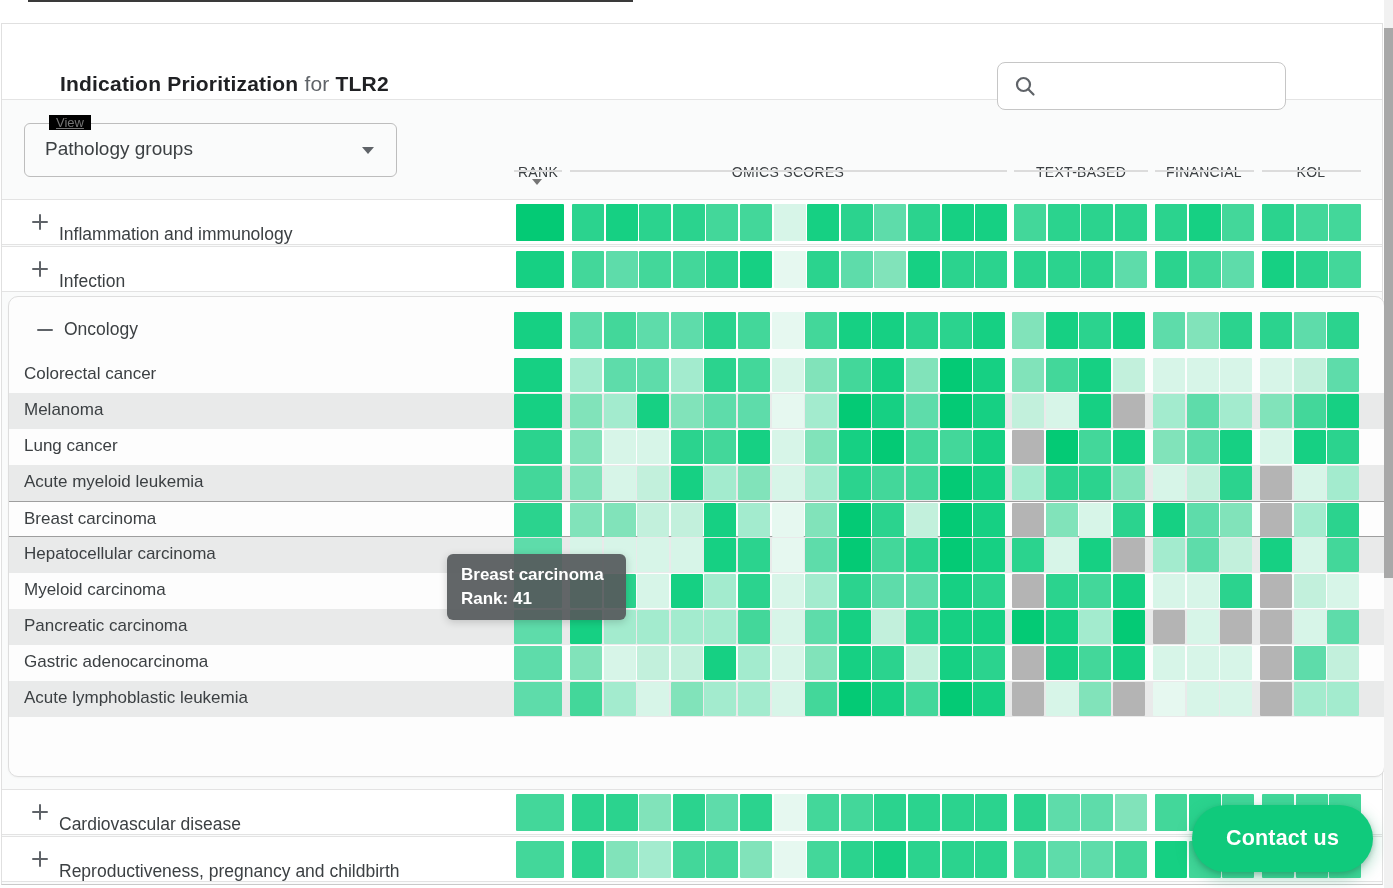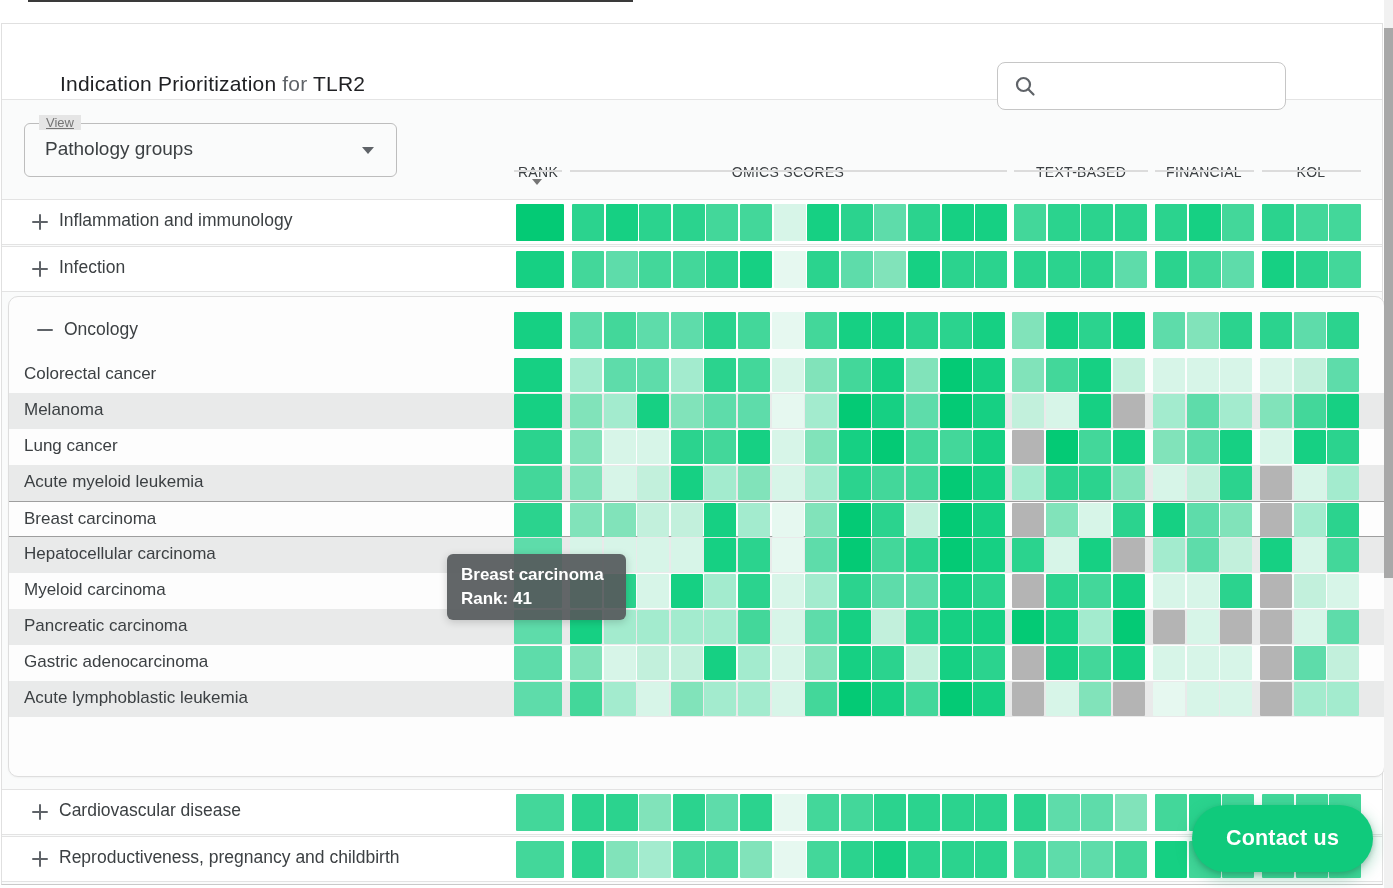--- a/index.html
+++ b/index.html
@@ -8,49 +8,49 @@
     background:#ffffff;font-family:"Liberation Sans",sans-serif;
     -webkit-font-smoothing:antialiased;
   }
   
   .app-border{position:absolute;left:1px;top:23px;width:1382px;height:862px;
     border:1px solid #e0e0e0;border-bottom-color:#c9c9c9;background:#fafbfb;box-sizing:border-box;}
   .top-strip{position:absolute;left:28px;top:0;width:605px;height:2px;background:#3a3a3a;}
   
   .header-strip{position:absolute;left:2px;top:24px;width:1380px;height:75px;background:#fff;border-bottom:1px solid #e4e4e4;}
   .page-title{position:absolute;left:58px;top:48px;font-size:21px;color:#202124;letter-spacing:.2px;}
-  .page-title .bold{font-weight:normal;}
+  .page-title .bold{font-weight:bold;}
   .page-title .light{color:#5f6368;font-weight:normal;}
   .search-box{position:absolute;left:995px;top:38px;width:289px;height:48px;background:#fff;
     border:1px solid #c6c6c6;border-radius:8px;box-sizing:border-box;display:flex;align-items:center;}
   .search-box svg{margin-left:15px;flex:0 0 auto;}
   .search-box input{border:none;outline:none;background:transparent;margin-left:11px;width:220px;
     font-size:19px;color:#3c4043;font-family:"Liberation Sans",sans-serif;}
   .search-box input::placeholder{color:#9aa0a6;}
   
   .view-select{position:absolute;left:24px;top:123px;width:373px;height:54px;border:1px solid #bdbdbd;
     border-radius:6px;box-sizing:border-box;}
-  .view-label{position:absolute;left:14px;top:-9px;background:#e5e5e5;padding:0 7px;font-size:13px;color:#757575;text-decoration:underline;}
+  .view-label{position:absolute;left:24px;top:-9px;background:#000000;padding:0 7px;font-size:13px;color:#757575;text-decoration:underline;}
   .view-value{position:absolute;left:20px;top:14px;font-size:19px;color:#3c4043;}
   .view-arrow{position:absolute;right:22px;top:23px;width:0;height:0;
     border-left:6px solid transparent;border-right:6px solid transparent;border-top:7px solid #5f6368;}
   
   .col-heads{position:absolute;left:514px;top:148px;width:860px;height:42px;}
   .col-head{position:absolute;top:16px;transform:translateX(-50%);font-size:14px;color:#3c4043;letter-spacing:.3px;white-space:nowrap;}
   .col-underline{position:absolute;top:22px;height:0;border-top:2px solid #dcdcdc;}
   .sort-caret{position:absolute;left:18px;top:31px;width:0;height:0;
     border-left:5px solid transparent;border-right:5px solid transparent;border-top:6px solid #757575;}
   
   .group-row{position:absolute;left:2px;width:1380px;height:46px;background:#fff;
     border-top:1px solid #e3e3e3;border-bottom:1px solid #e3e3e3;box-sizing:border-box;}
   .exp-icon{position:absolute;left:30px;top:14px;width:16px;height:16px;}
   .exp-icon .bar{position:absolute;background:#5f6368;border-radius:1px;}
   .exp-icon .h{left:0;top:7px;width:16px;height:2px;}
   .exp-icon .v{left:7px;top:0;width:2px;height:16px;}
-  .group-label{position:absolute;left:57px;top:10px;font-size:17.5px;color:#3c4043;}
+  .group-label{position:absolute;left:57px;top:24px;font-size:17.5px;color:#3c4043;}
   .cells{position:absolute;left:514px;display:flex;}
   .group-row .cells{top:4px;height:37px;}
   .cell{height:100%;border-radius:1px;flex:0 0 auto;}
   
   .onco-card{position:absolute;left:8px;top:296px;width:1377px;height:481px;background:#fdfdfd;
     border:1px solid #dedede;border-radius:10px;box-sizing:border-box;overflow:hidden;
     box-shadow:0 1px 2px rgba(0,0,0,0.04);}
   .onco-head{position:relative;height:48px;margin-top:9px;}
   .onco-head .exp-icon{left:28px;top:16px;}
   .onco-head .group-label{left:55px;top:13px;}

